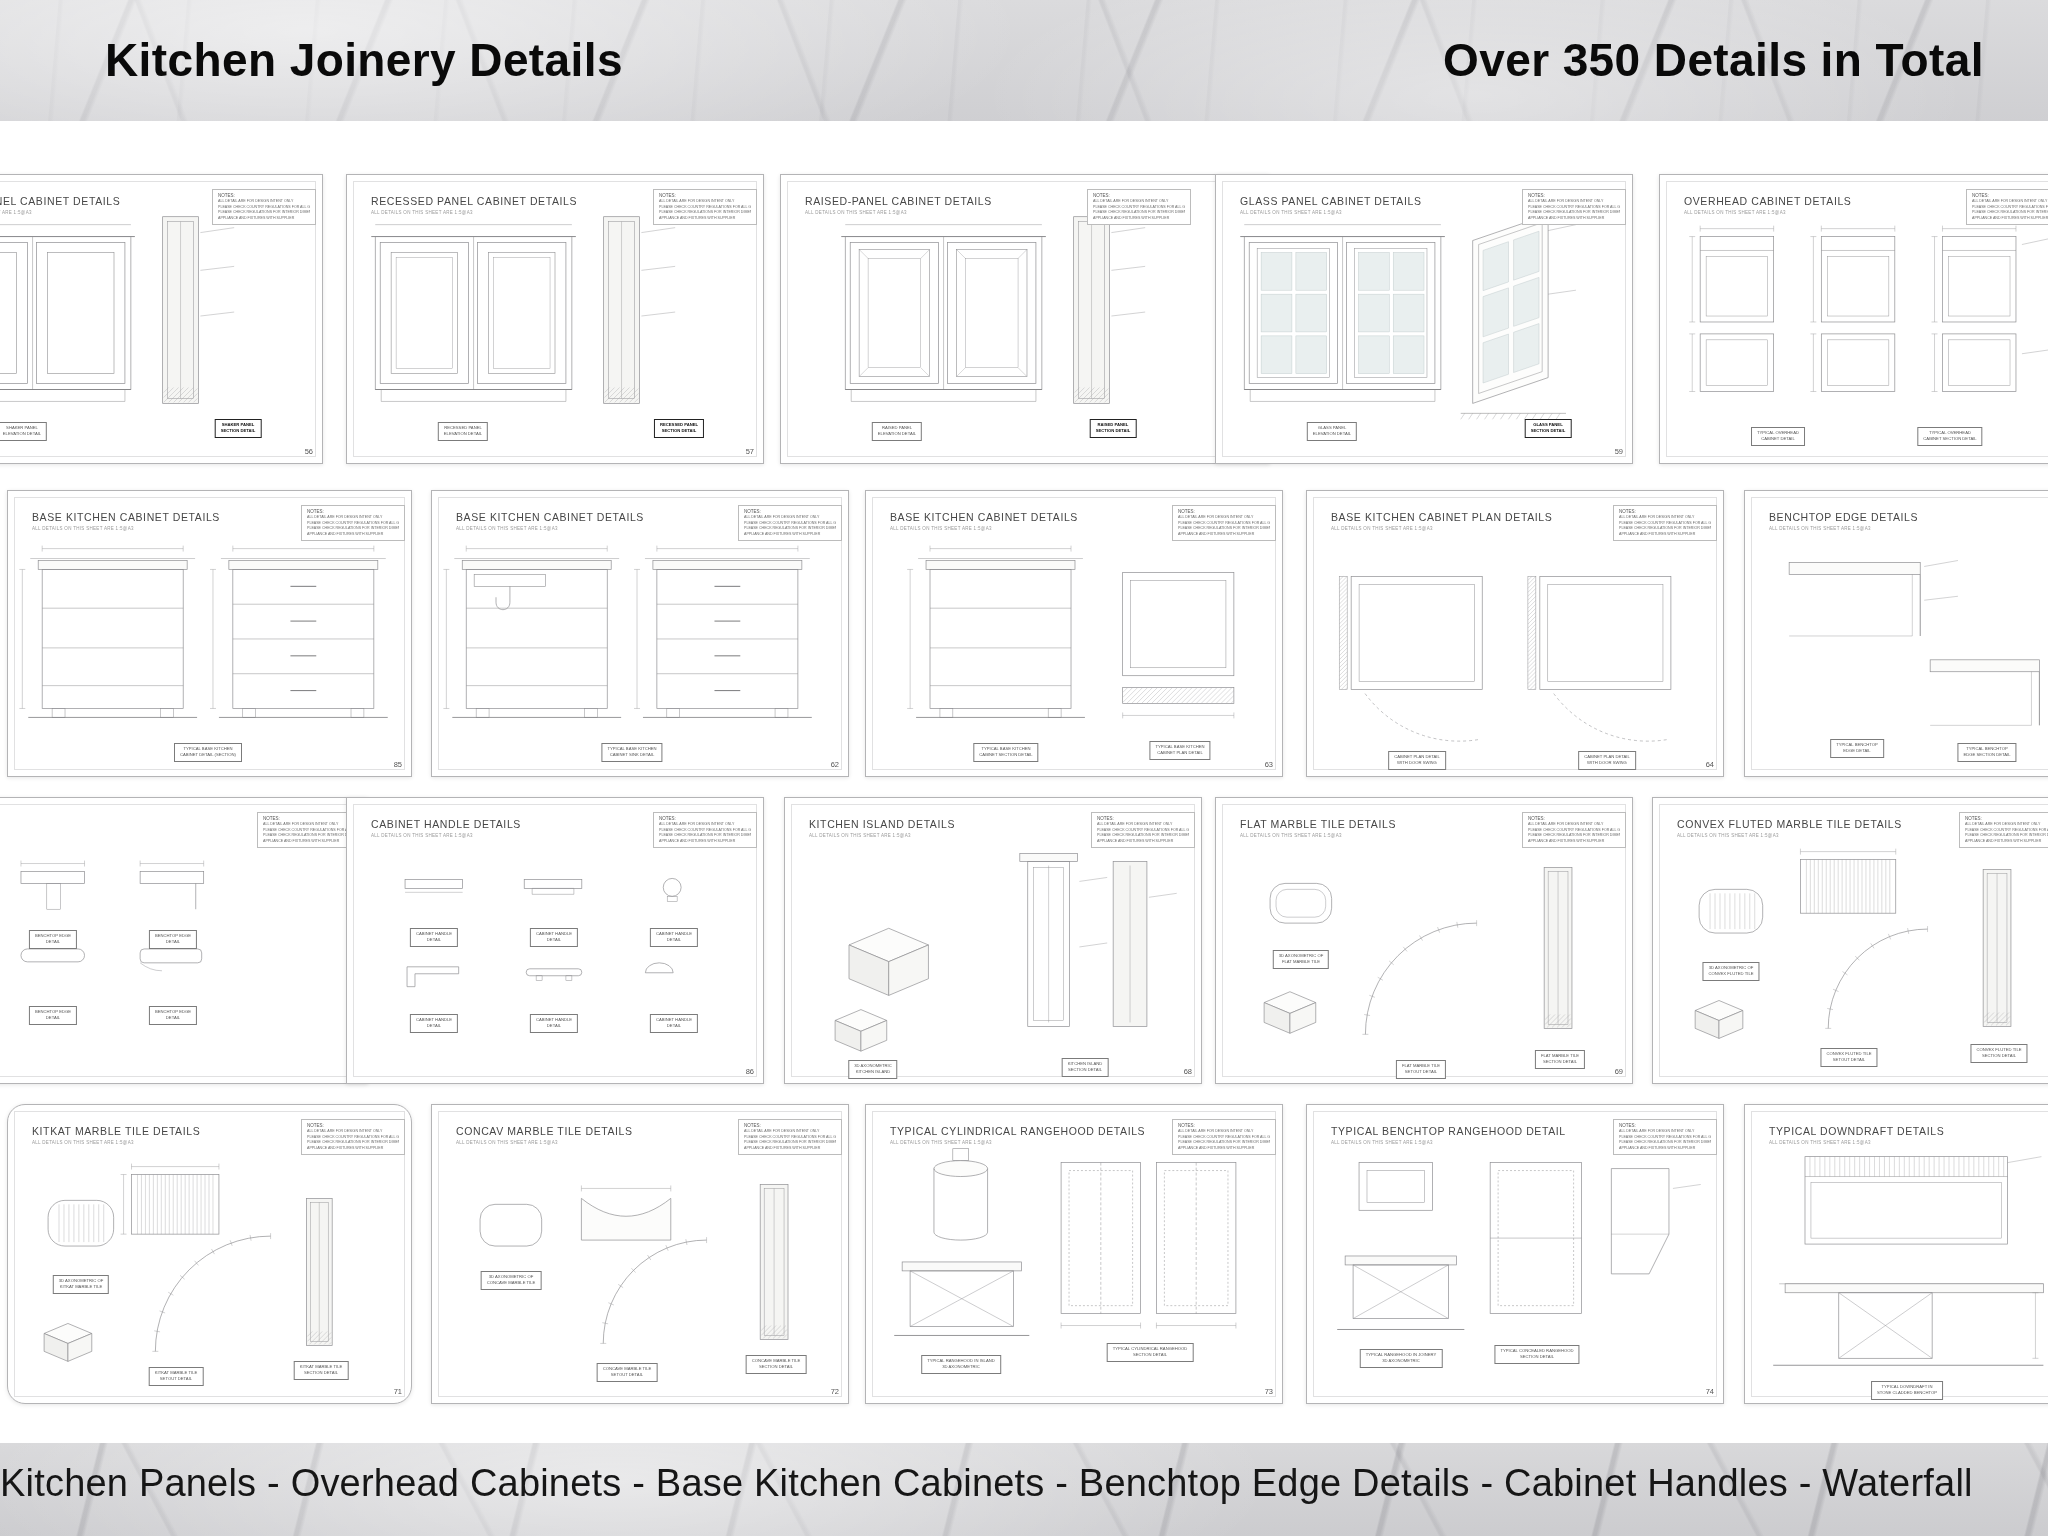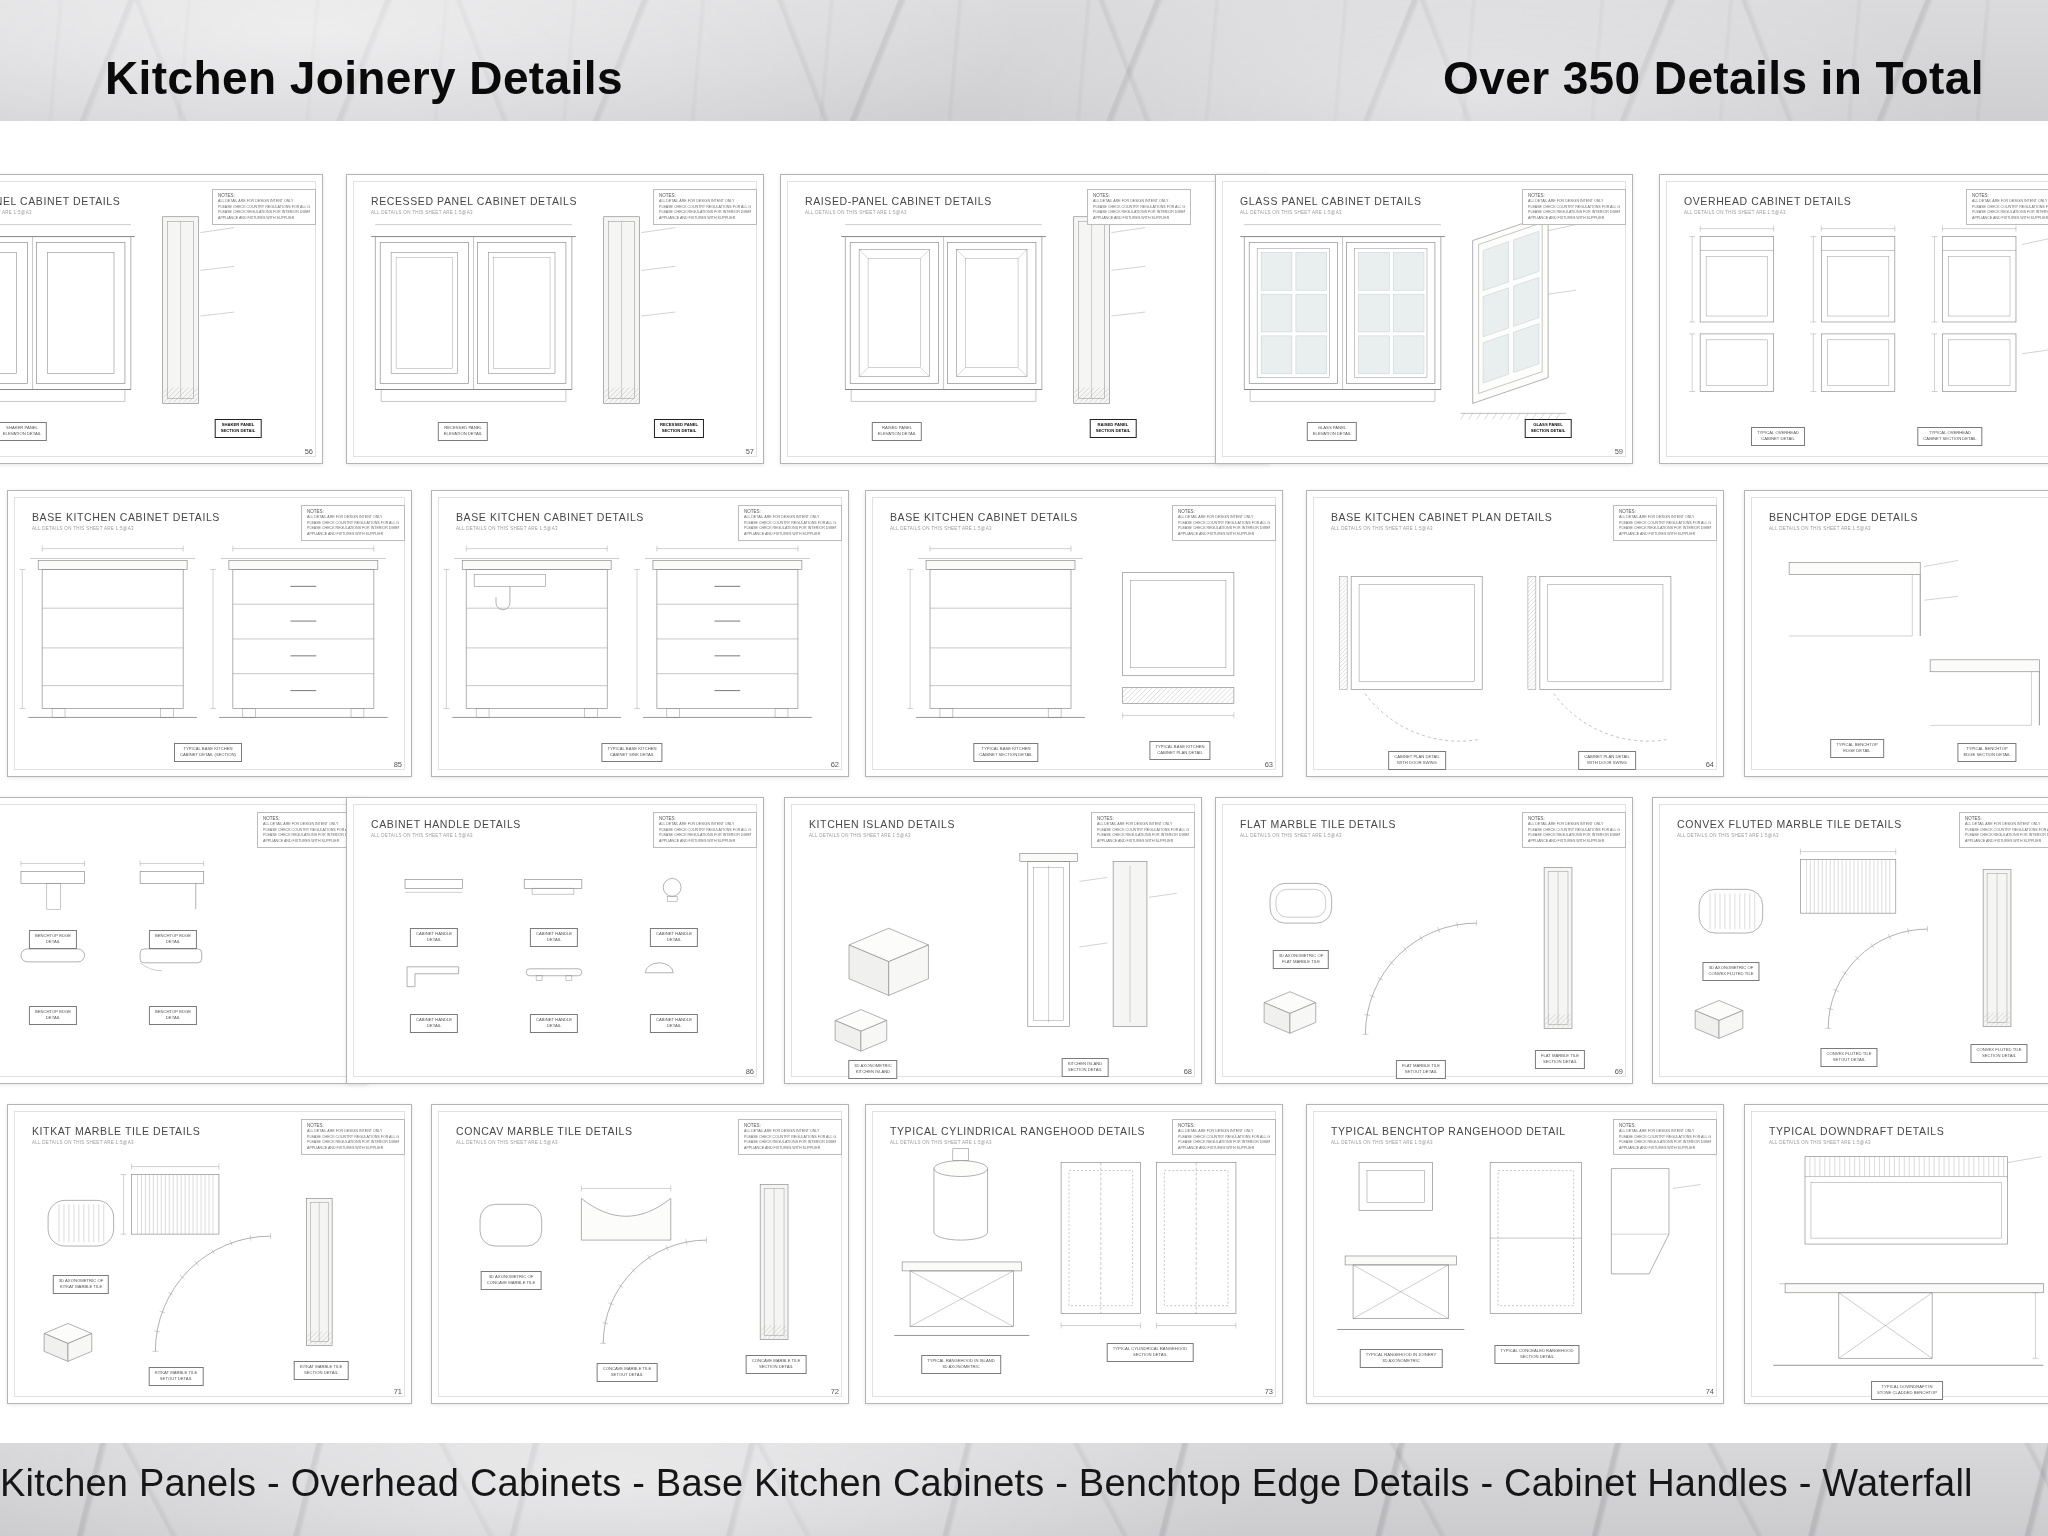--- a/index.html
+++ b/index.html
@@ -18,21 +18,21 @@
   }
   .band-top { top:0; height:121px; }
   .band-bottom { top:1443px; height:93px;
     background:
       radial-gradient(1100px 280px at 30% 40%, rgba(255,255,255,.5), rgba(255,255,255,0) 60%),
       repeating-linear-gradient(104deg, rgba(100,100,108,0) 0 96px, rgba(100,100,108,.2) 98px 101px, rgba(100,100,108,0) 105px 210px),
       repeating-linear-gradient(62deg, rgba(118,118,126,0) 0 150px, rgba(118,118,126,.14) 152px 154px, rgba(118,118,126,0) 158px 280px),
       linear-gradient(180deg,#d8d8da,#cccccf);
   }
 
-  .head-title { position:absolute; top:33px; font-size:46px; font-weight:bold; color:#0a0a0a; letter-spacing:.4px; white-space:nowrap;margin-top:18px; }
+  .head-title { position:absolute; top:33px; font-size:46px; font-weight:bold; color:#0a0a0a; letter-spacing:.4px; white-space:nowrap; }
   #title-left  { left:105px; }
   #title-right { left:1443px; }
   #caption { position:absolute; top:1462px; left:0; width:1792px; text-align:center; font-size:38px; font-weight:400; color:#161616; letter-spacing:.2px; white-space:nowrap; }
 
   .sheet { position:absolute; background:#ffffff; border:1px solid #b4b4b6; box-shadow:0 1px 4px rgba(0,0,0,.10); }
   .sheet .inner { position:absolute; inset:6px; border:.6px solid #e1e1e2; pointer-events:none; }
   .sheet svg.draw { position:absolute; inset:0; width:100%; height:100%; }
   .sh-title { position:absolute; left:24px; top:20px; font-size:10.5px; color:#474747; letter-spacing:.6px; white-space:nowrap; }
   .sh-sub   { position:absolute; left:24px; top:35px; font-size:4.5px; color:#9a9a9a; letter-spacing:.3px; white-space:nowrap; }
   .notes { position:absolute; top:14px; width:104px; border:.4px solid #bcbcbc; background:#fff; padding:3px 5px; }
@@ -905,21 +905,21 @@
         </div>
         <div class="lblbox" style="left:196px;top:250px">
           <div>CONVEX FLUTED TILE</div>
           <div>SETOUT DETAIL</div>
         </div>
         <div class="lblbox" style="left:346px;top:246px">
           <div>CONVEX FLUTED TILE</div>
           <div>SECTION DETAIL</div>
         </div>
       </div>
-      <div class="sheet" style="left: 7px; top: 1104px; width: 405px; height: 300px;">
+      <div class="sheet" style="left: 7px; top: 1104px; width: 405px; height: 300px; border-radius: 18px;">
         <svg class="draw" viewBox="0 0 405 300">
           <rect x="40" y="96" width="66" height="46" fill="none" stroke="#8f8f92" stroke-width="0.7" rx="17"></rect>
           <line x1="51" y1="100" x2="51" y2="138" stroke="#9a9a9c" stroke-width="0.35"></line>
           <line x1="56" y1="100" x2="56" y2="138" stroke="#9a9a9c" stroke-width="0.35"></line>
           <line x1="61" y1="100" x2="61" y2="138" stroke="#9a9a9c" stroke-width="0.35"></line>
           <line x1="66" y1="100" x2="66" y2="138" stroke="#9a9a9c" stroke-width="0.35"></line>
           <line x1="71" y1="100" x2="71" y2="138" stroke="#9a9a9c" stroke-width="0.35"></line>
           <line x1="76" y1="100" x2="76" y2="138" stroke="#9a9a9c" stroke-width="0.35"></line>
           <line x1="81" y1="100" x2="81" y2="138" stroke="#9a9a9c" stroke-width="0.35"></line>
           <line x1="86" y1="100" x2="86" y2="138" stroke="#9a9a9c" stroke-width="0.35"></line>

